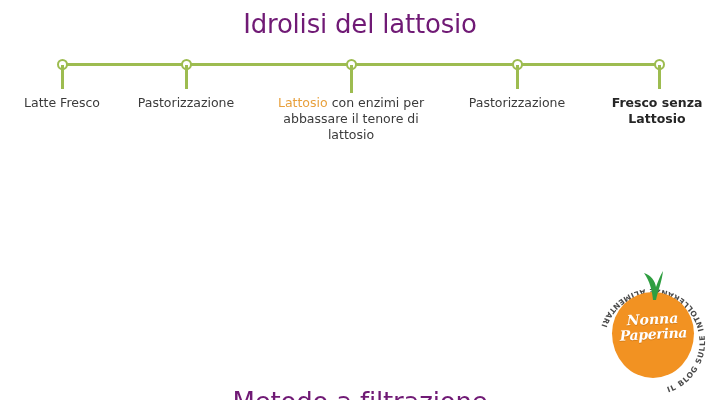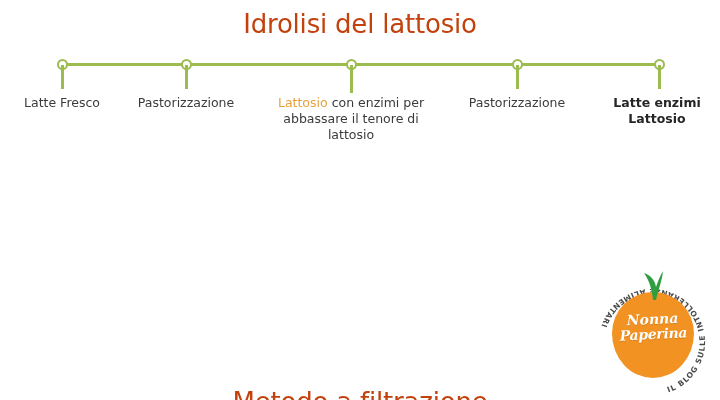--- a/index.html
+++ b/index.html
@@ -28,21 +28,21 @@
     width: 720px;
   }
   #section-hydrolysis { top: 0; height: 190px; }
   #section-filtration { top: 190px; height: 210px; }
 
   .section-title {
     position: absolute;
     left: 0;
     width: 720px;
     text-align: center;
-    color: #c2410c;
+    color: #701a75;
     font-size: 26px;
     font-weight: 400;
     letter-spacing: -0.2px;
     font-family: "DejaVu Sans", sans-serif;
     white-space: nowrap;
   }
   #title-hydrolysis { top: 9px; }
   #title-filtration { top: 197px; }
 
   
@@ -194,21 +194,21 @@
 
       <div class="node" style="left:517px">
         <div class="node-dot"></div>
         <div class="node-stem short"></div>
         <div class="node-label">Pastorizzazione</div>
       </div>
 
       <div class="node" style="left:659px">
         <div class="node-dot"></div>
         <div class="node-stem short"></div>
-        <div class="node-label bold" style="width:120px;margin-left:-62px">Latte enzimi Lattosio</div>
+        <div class="node-label bold" style="width:120px;margin-left:-62px">Fresco senza Lattosio</div>
       </div>
     </div>
   </div>
 
   <div class="section" id="section-filtration">
     <div class="section-title" id="title-filtration">Metodo a filtrazione</div>
 
   </div>
 
   <div id="brand-logo">

